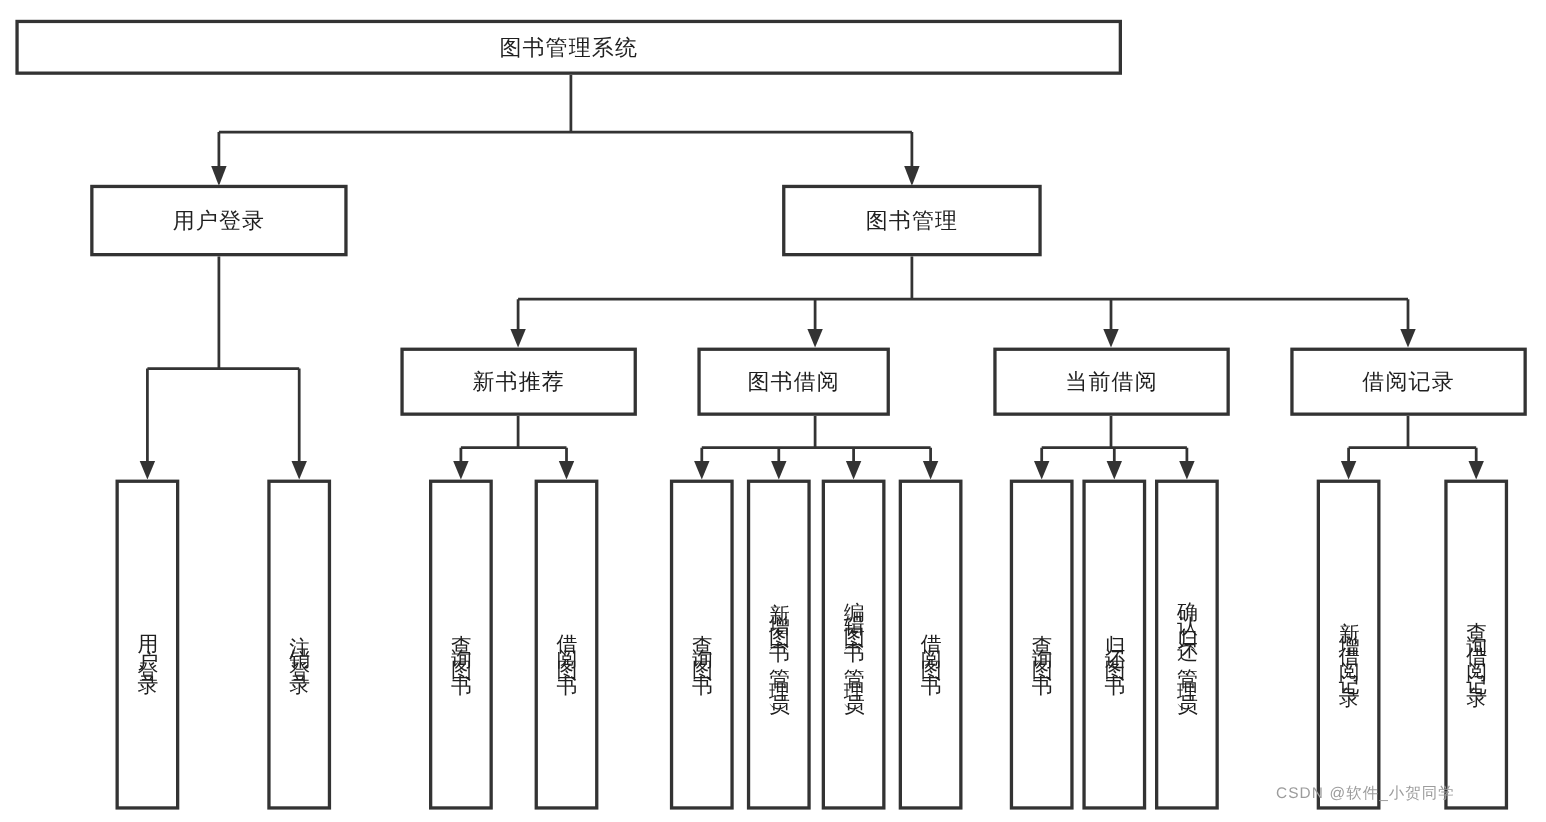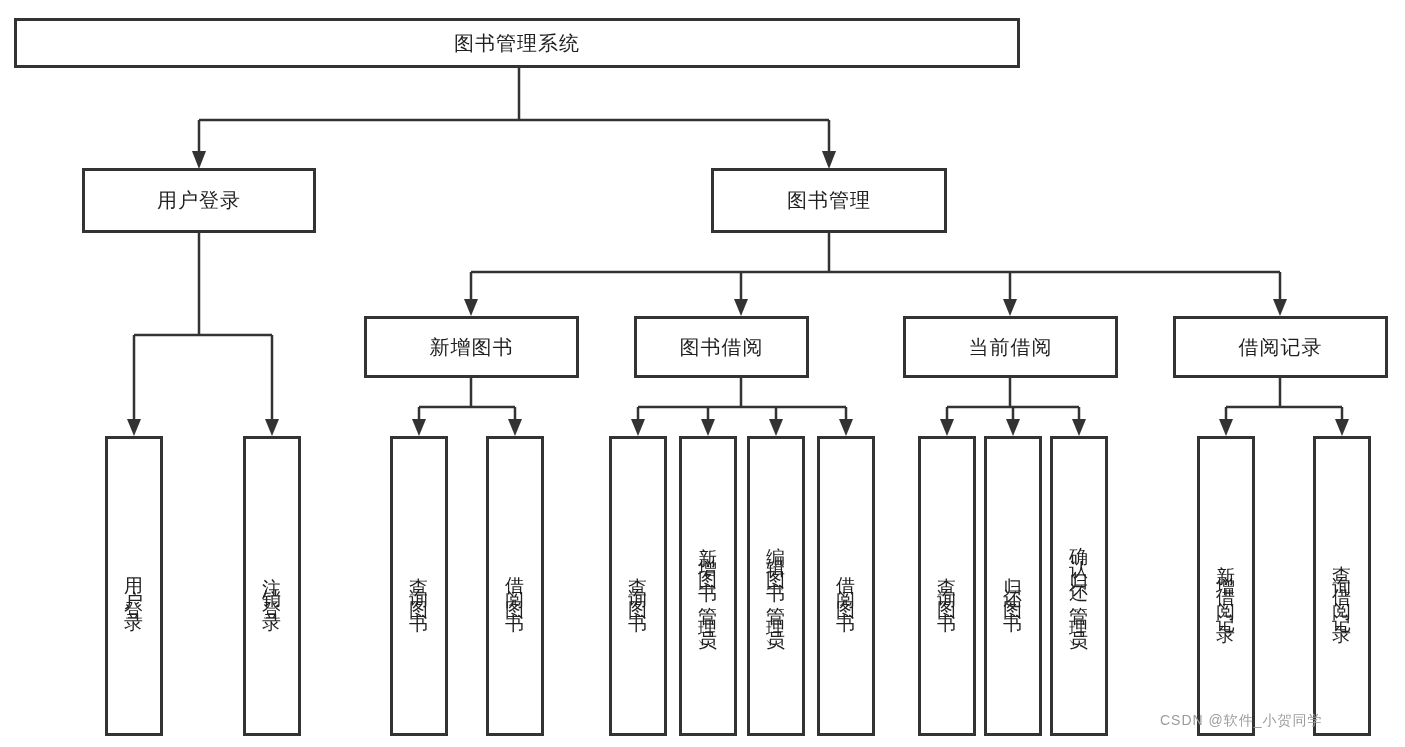--- a/index.html
+++ b/index.html
@@ -112,21 +112,21 @@
   </div>
 
   <div class="node node-h" style="left:82px; top:168px; width:234px; height:65px;">
     <span>用户登录</span>
   </div>
   <div class="node node-h" style="left:711px; top:168px; width:236px; height:65px;">
     <span>图书管理</span>
   </div>
 
   <div class="node node-h" style="left:364px; top:316px; width:215px; height:62px;">
-    <span>新增图书</span>
+    <span>新书推荐</span>
   </div>
   <div class="node node-h" style="left:634px; top:316px; width:175px; height:62px;">
     <span>图书借阅</span>
   </div>
   <div class="node node-h" style="left:903px; top:316px; width:215px; height:62px;">
     <span>当前借阅</span>
   </div>
   <div class="node node-h" style="left:1173px; top:316px; width:215px; height:62px;">
     <span>借阅记录</span>
   </div>

